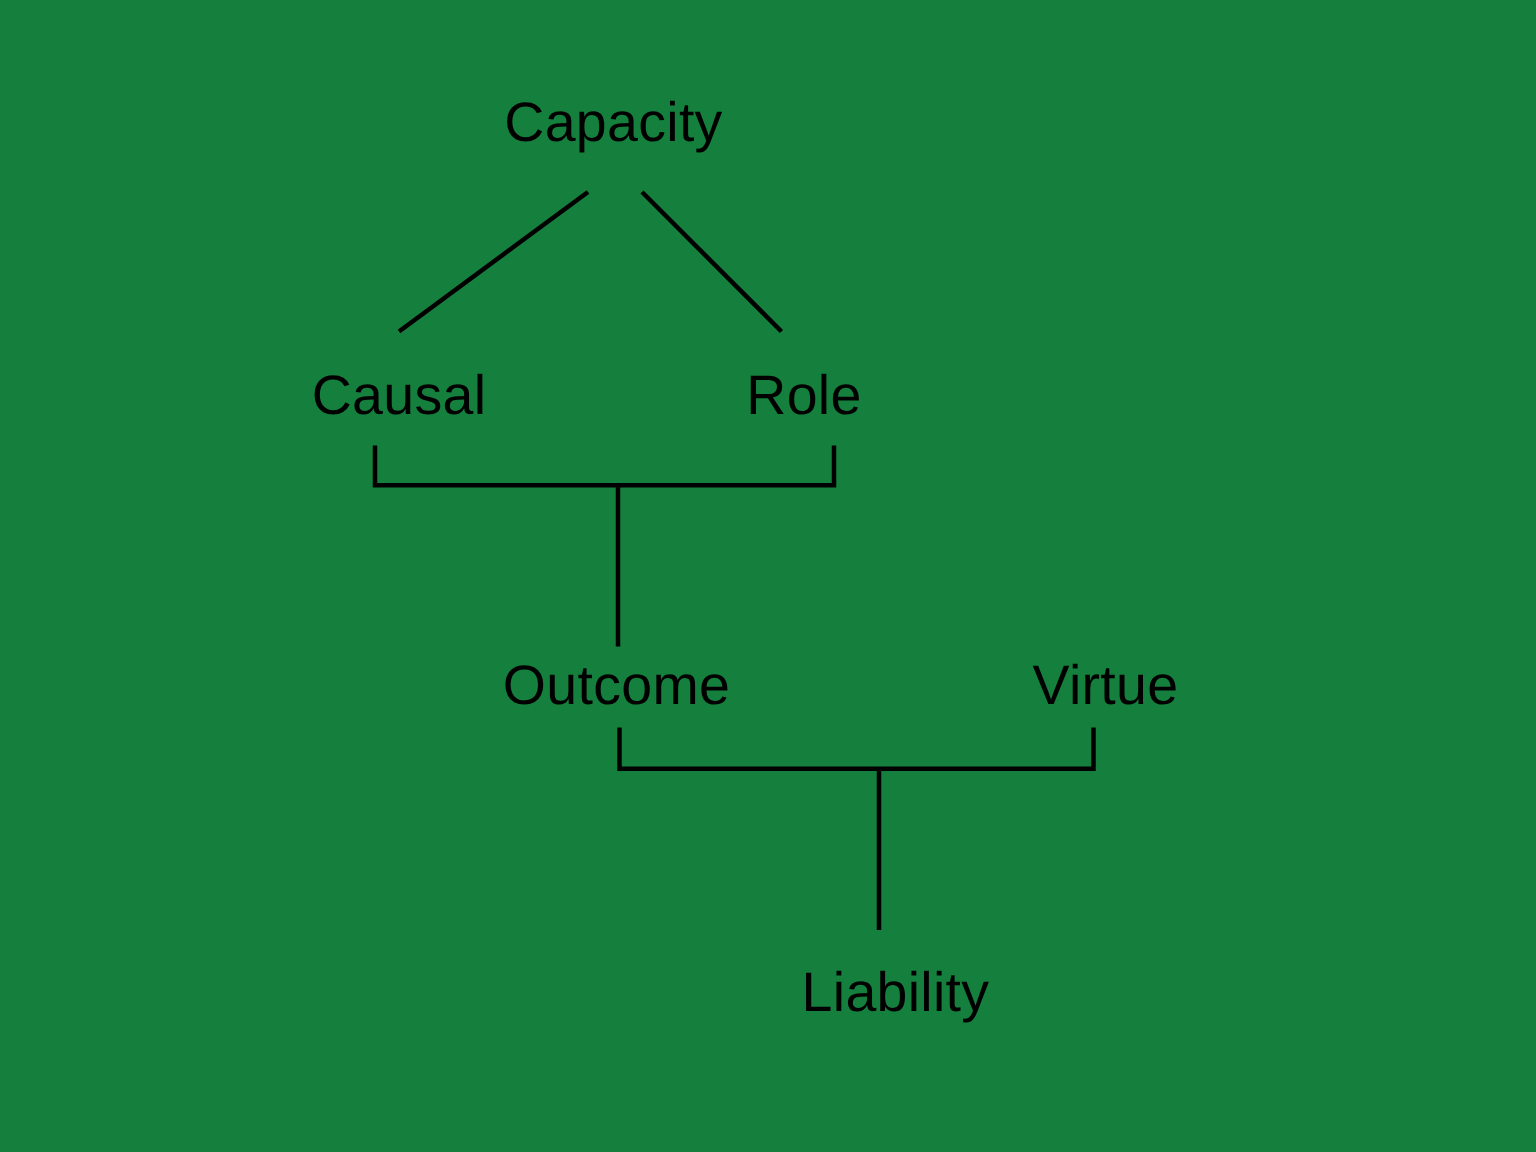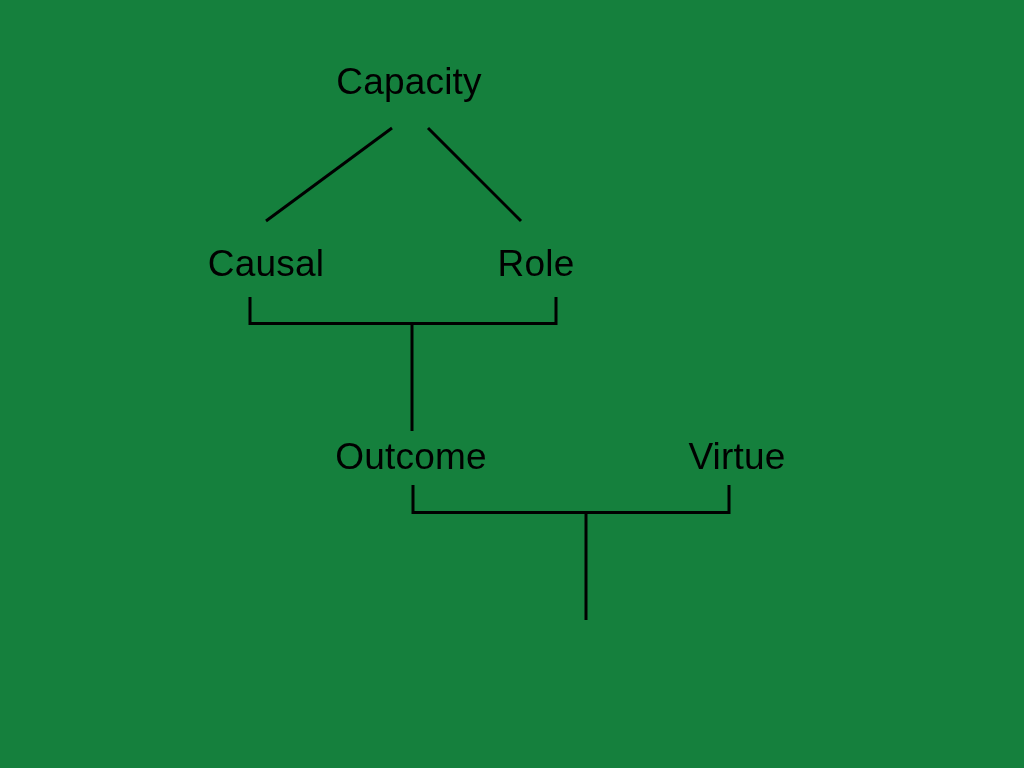--- a/index.html
+++ b/index.html
@@ -54,14 +54,15 @@
 
     <polyline points="413,485 413,512.5 729,512.5 729,485"></polyline>
     <line x1="586" y1="512.5" x2="586" y2="620"></line>
   </svg>
 
   <div class="node-label lbl-capacity">Capacity</div>
   <div class="node-label lbl-causal">Causal</div>
   <div class="node-label lbl-role">Role</div>
   <div class="node-label lbl-virtue">Virtue</div>
   <div class="node-label lbl-outcome">Outcome</div>
+  <div class="node-label lbl-liability">Liability</div>
 
 </div>
 
 </body></html>

